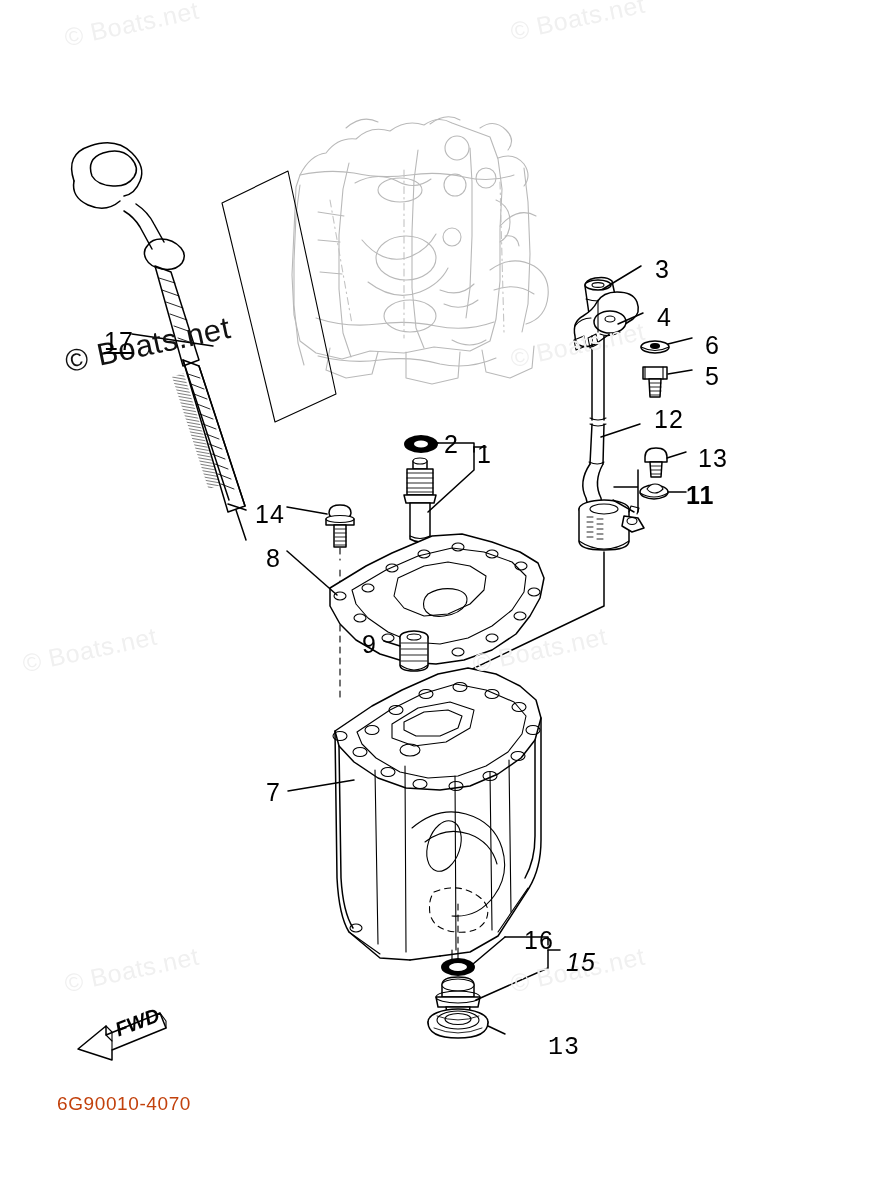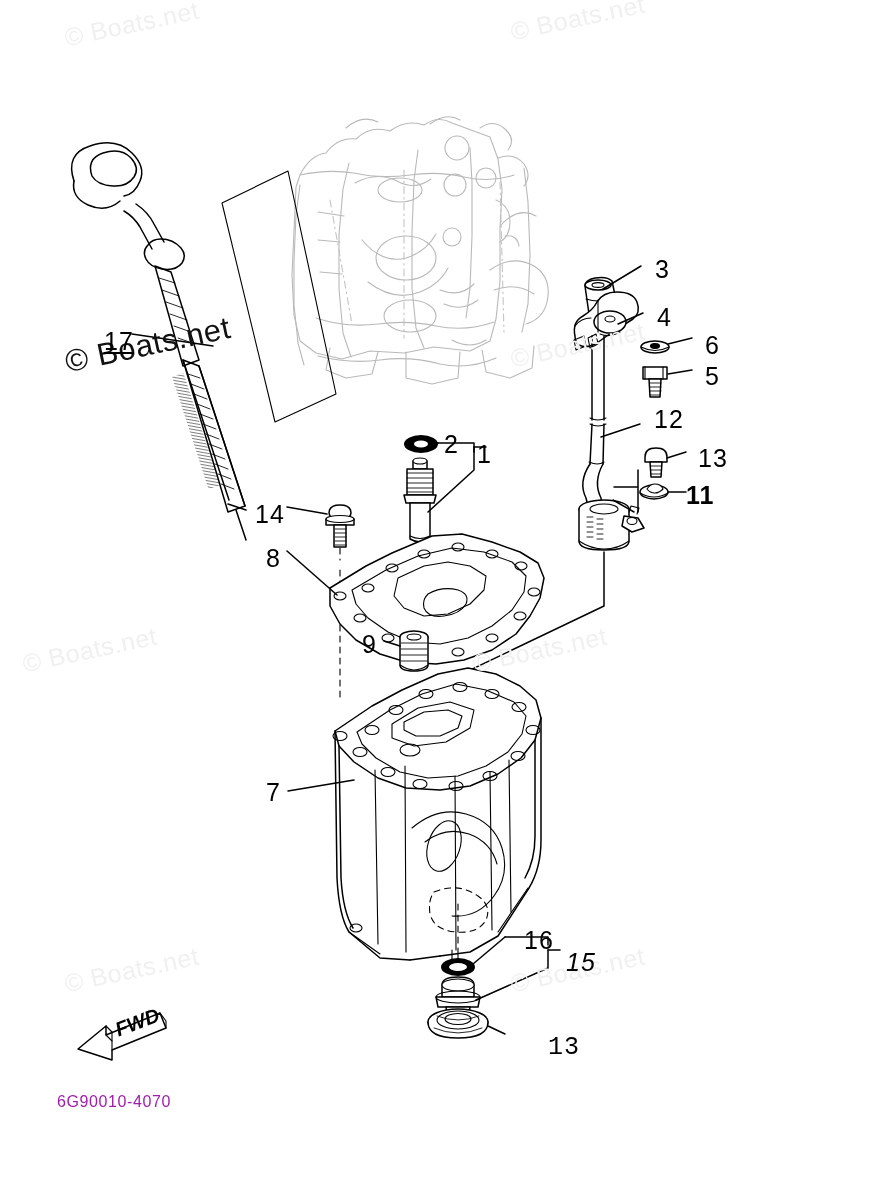--- a/index.html
+++ b/index.html
@@ -32,23 +32,23 @@
     font-size:25px;
     line-height:25px;
     font-weight:400;
     color:#000;
     white-space:nowrap;
     letter-spacing:1px;
   }
   .partno{
     position:absolute;
     left:57px;top:1093px;
-    font-size:16px;
+    font-size:19px;
     letter-spacing:.6px;
-    color:#a21caf;
+    color:#c2410c;
     font-family:"Liberation Sans", sans-serif;
   }
   .fwdtext{
     position:absolute;
     font-family:"Liberation Sans", sans-serif;
     font-size:20px;
     font-weight:700;
     font-style:italic;
     color:#000;
     letter-spacing:0px;

